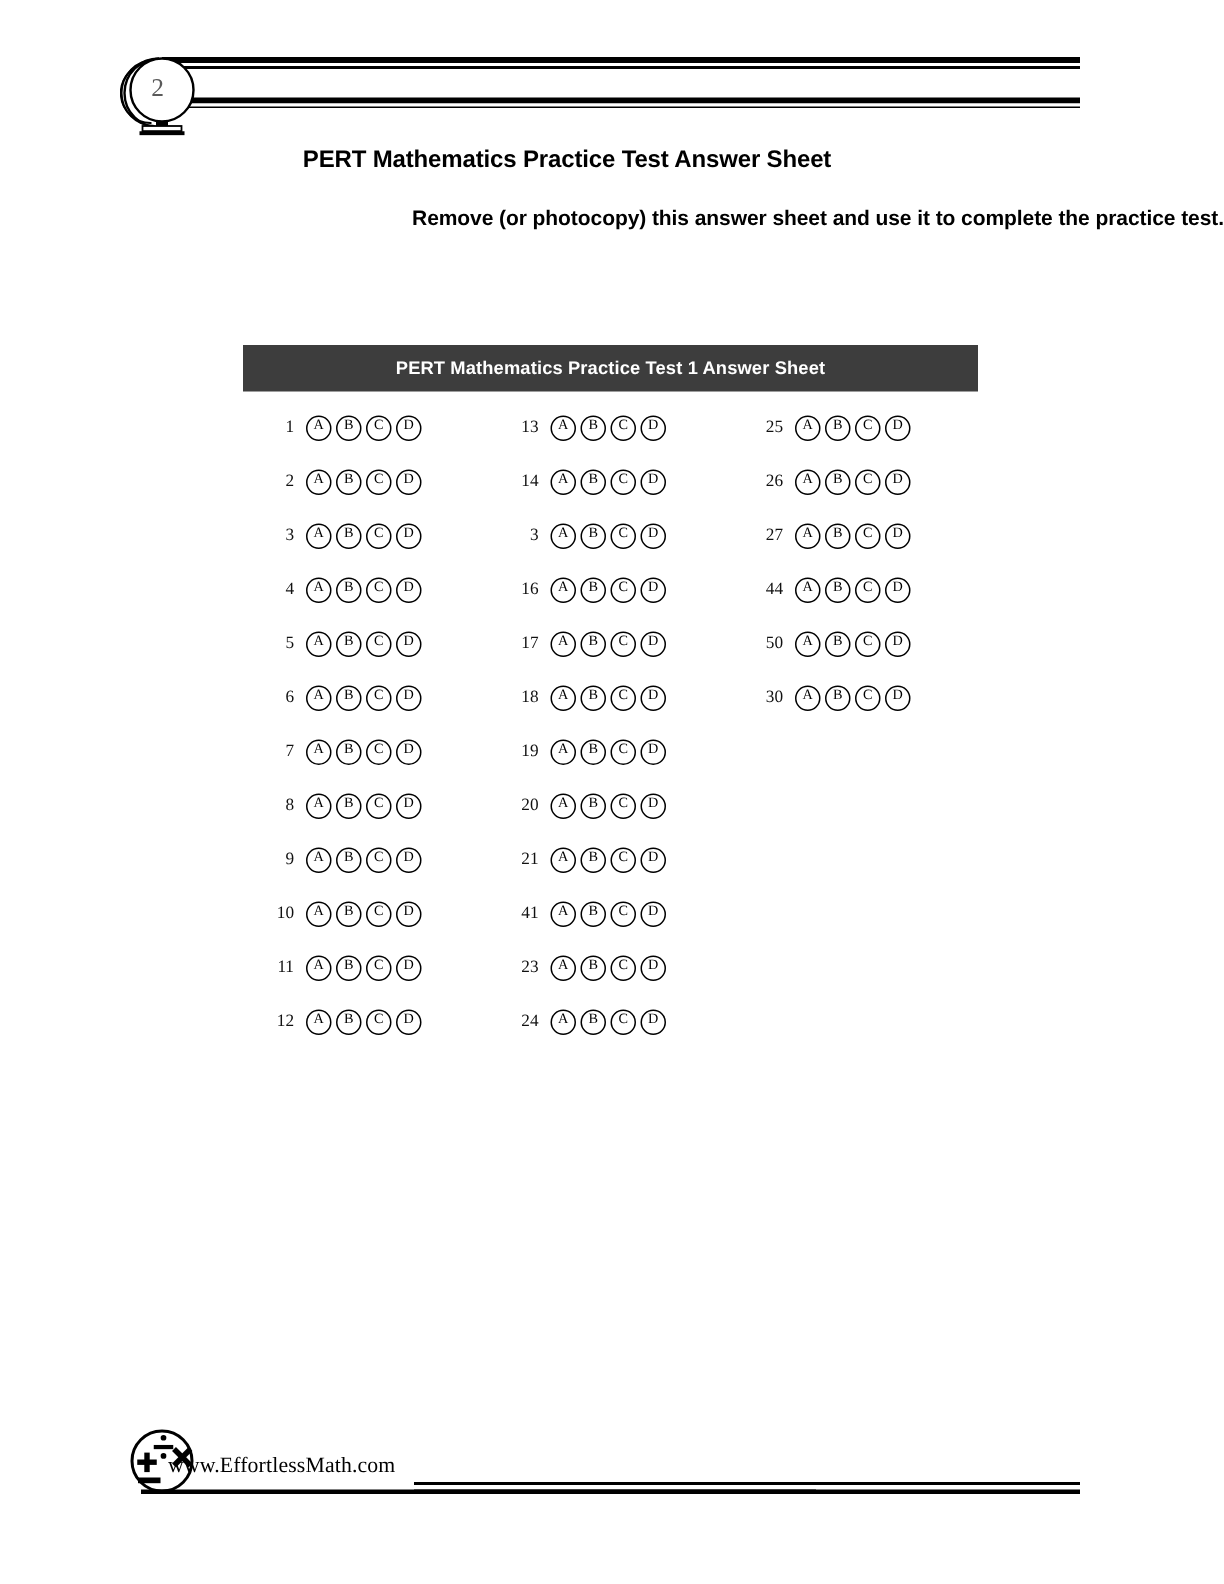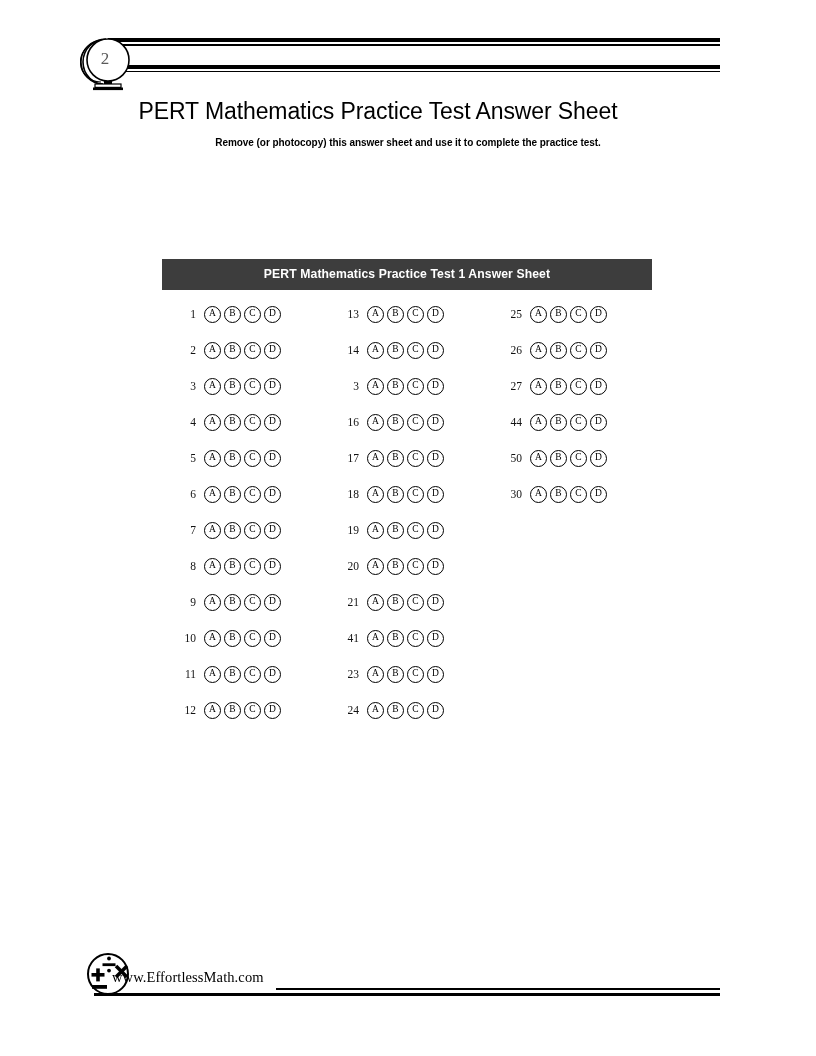--- a/index.html
+++ b/index.html
@@ -73,42 +73,41 @@
     letter-spacing: 0;
   }
 
   
   .doc-title {
     position: absolute;
     top: 98px;
     left: 0;
     width: 756px;
     text-align: center;
-    font-size: 23px;
-    font-weight: normal;
+    font-size: 16px;
+    font-weight: bold;
     letter-spacing: -0.1px;
   }
   .doc-subtitle {
     position: absolute;
     top: 137px;
     left: 0;
     width: 816px;
-    text-align: center;
-    font-size: 10px;
+    text-align: right;
+    font-size: 14px;
     font-weight: bold;
     letter-spacing: -0.05px;
   }
 
   
   .answer-sheet {
     position: absolute;
     left: 162px;
     top: 230px;
     width: 490px;
-    margin-top: 29px;
   }
   .sheet-header {
     background: #3d3d3d;
     color: #ffffff;
     text-align: center;
     font-size: 12.2px;
     font-weight: bold;
     padding: 8px 0 9px 0;
     letter-spacing: 0.1px;
   }

